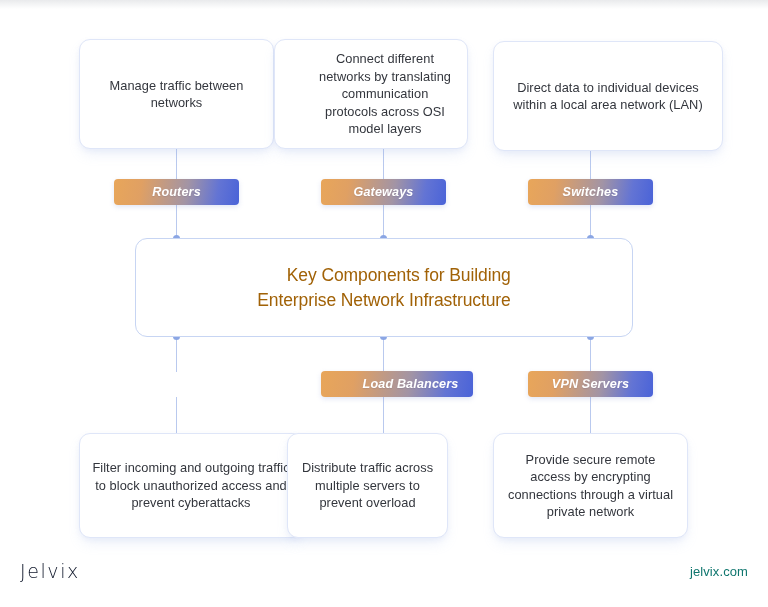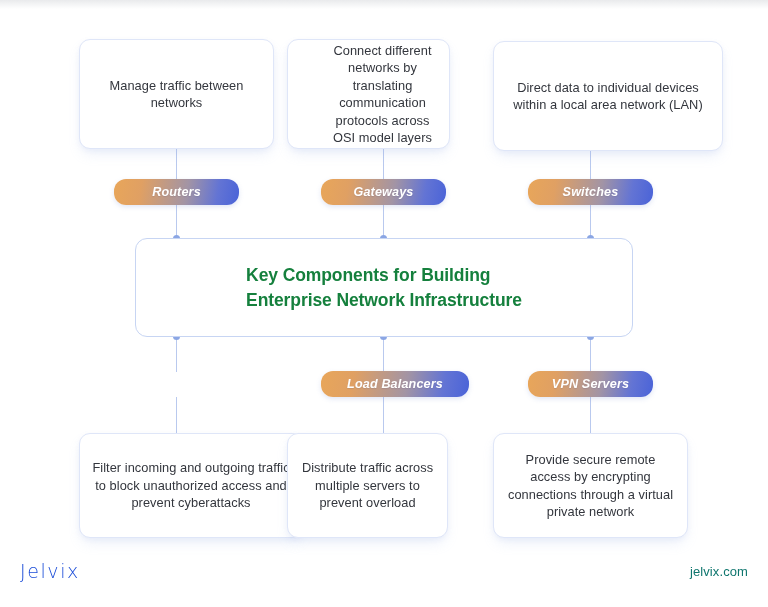--- a/index.html
+++ b/index.html
@@ -64,21 +64,21 @@
     line-height: 17.5px;
     color: #33363d;
     text-align: center;
     letter-spacing: 0.05px;
   }
 
   
   .pill {
     position: absolute;
     height: 26px;
-    border-radius: 12px;
+    border-radius: 4px;
     background: linear-gradient(100deg, #e8a65a 0%, #e0a063 22%, #a294a5 58%, #6374d4 82%, #4a63d8 100%);
     display: flex;
     align-items: center;
     justify-content: center;
     box-shadow: 0 2px 5px rgba(120,140,210,0.22);
   }
   .pill-text {
     font-size: 12.6px;
     font-weight: bold;
     font-style: italic;
@@ -98,35 +98,35 @@
     background: #ffffff;
     border: 1px solid #c7d5f3;
     border-radius: 12px;
     display: flex;
     align-items: center;
     justify-content: center;
     box-sizing: border-box;
   }
   .hub-title {
     font-size: 17.5px;
-    font-weight: bold;
+    font-weight: normal;
     line-height: 25px;
-    color: #15803d;
-    text-align: left;
+    color: #a16207;
+    text-align: right;
     letter-spacing: -0.1px;
   }
 
   
   .logo {
     position: absolute;
     left: 20px;
     top: 560px;
     font-size: 19px;
     font-weight: 300;
-    color: #1d4ed8;
+    color: #0f172a;
     letter-spacing: 1.6px;
     font-family: "DejaVu Sans", sans-serif;
   }
   .site {
     position: absolute;
     right: 20px;
     top: 564px;
     font-size: 13px;
     color: #0f766e;
     letter-spacing: 0.1px;
@@ -159,21 +159,21 @@
   <div class="dot" style="left:380px; top:235px;"></div>
   <div class="dot" style="left:587px; top:235px;"></div>
   <div class="dot" style="left:173px; top:333px;"></div>
   <div class="dot" style="left:380px; top:333px;"></div>
   <div class="dot" style="left:587px; top:333px;"></div>
 
   <div class="card" style="left:79px; top:39px; width:195px; height:110px;">
     <div class="card-text">Manage traffic between networks</div>
   </div>
 
-  <div class="card" style="left:287px; top:39px; width:163px; height:110px;padding-left:40px;">
+  <div class="card" style="left:274px; top:39px; width:194px; height:110px;padding-left:40px;">
     <div class="card-text">Connect different networks by translating communication protocols across OSI model layers</div>
   </div>
 
   <div class="card" style="left:493px; top:41px; width:230px; height:110px;">
     <div class="card-text">Direct data to individual devices within a local area network (LAN)</div>
   </div>
 
   <div class="pill" style="left:114px; top:179px; width:125px;">
     <span class="pill-text">Routers</span>
   </div>
@@ -187,21 +187,21 @@
   </div>
 
   <div class="hub">
     <div class="hub-title">
       <span>Key Components for Building</span><br>
       <span>Enterprise Network Infrastructure</span>
     </div>
   </div>
 
 
-  <div class="pill" style="left:321px; top:371px; width:148px;">
+  <div class="pill" style="left:321px; top:371px; width:125px;padding-left:27px;">
     <span class="pill-text">Load Balancers</span>
   </div>
 
   <div class="pill" style="left:528px; top:371px; width:125px;">
     <span class="pill-text">VPN Servers</span>
   </div>
 
   <div class="card" style="left:79px; top:433px; width:224px; height:105px;">
     <div class="card-text">Filter incoming and outgoing traffic to block unauthorized access and prevent cyberattacks</div>
   </div>

